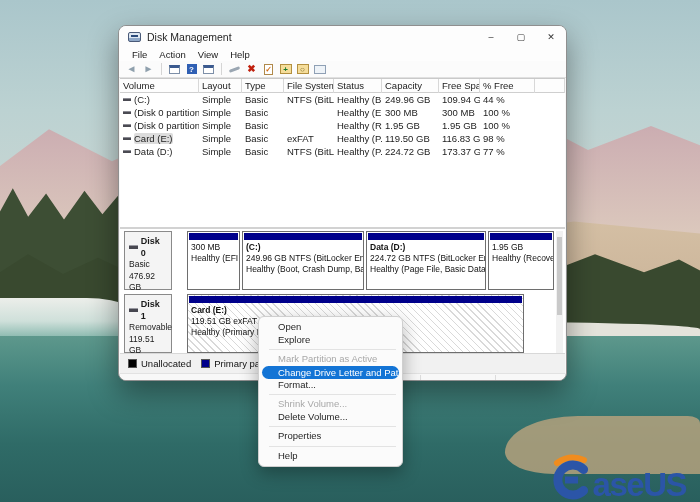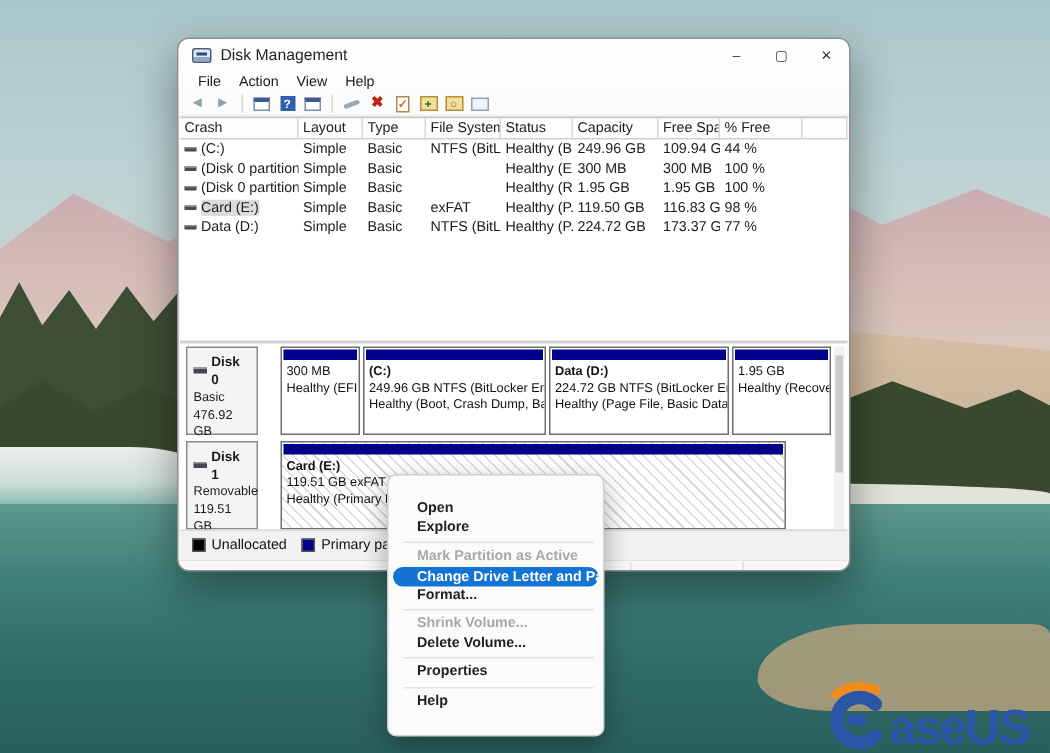--- a/index.html
+++ b/index.html
@@ -74,21 +74,21 @@
 
   
   .legendbar { position:absolute; left:1px; right:1px; top:327px; height:20px; background:#f1f1f1; border-top:1px solid #d8d8d8; display:flex; align-items:center; gap:10px; padding-left:8px; font-size:9.5px; color:#111; }
   .leg-item { display:flex; align-items:center; gap:4px; }
   .leg-sq { width:9px; height:9px; border:1px solid #555; }
   .leg-sq.black { background:#000; } .leg-sq.navy { background:#00008b; }
   .statusbar { position:absolute; left:1px; right:1px; top:347px; height:8px; background:#f8f8f8; border-top:1px solid #e2e2e2; border-radius:0 0 7px 7px; }
   .statusbar i { position:absolute; top:1px; bottom:1px; width:1px; background:#dcdcdc; }
 
   
-  #ctxmenu { position:absolute; left:258px; top:316px; width:145px; background:#fbfbfb; border:1px solid #cfcfcf; border-radius:6px; box-shadow:0 6px 18px rgba(0,0,0,.32); padding:16px 0; z-index:5;font-weight:bold; }
+  #ctxmenu { position:absolute; left:258px; top:316px; width:145px; background:#fbfbfb; border:1px solid #cfcfcf; border-radius:6px; box-shadow:0 6px 18px rgba(0,0,0,.32); padding:4px 0; z-index:5; }
   .cm-item { height:12.5px; line-height:12.5px; font-size:9.5px; color:#1f1f1f; padding-left:19px; white-space:nowrap; overflow:hidden; }
   .cm-item.disabled { color:#a8a8a8; }
   .cm-item.highlight { background:#1374d5; color:#fff; margin:0 3px; border-radius:7px; padding-left:16px; height:13px; line-height:13px; }
   .cm-sep { height:1px; background:#e3e3e3; margin:3px 6px 3px 10px; }
 
   
   #logo { position:absolute; right:14px; bottom:2px; display:flex; align-items:flex-end; z-index:3; }
   #logo .logo-text { font-size:33px; font-weight:bold; color:#2b55a7; letter-spacing:-1.5px; line-height:.95; }
 </style>
 </head>
@@ -152,21 +152,21 @@
       <span class="tb">
           <span class="mini-folder search">○</span>
         </span>
       <span class="tb">
           <span class="mini-panel"></span>
         </span>
     </div>
 
     <div class="table-pane">
       <div class="vt-row vt-head">
-        <span class="vt-cell">Crash</span>
+        <span class="vt-cell">Volume</span>
         <span class="vt-cell">Layout</span>
         <span class="vt-cell">Type</span>
         <span class="vt-cell">File System</span>
         <span class="vt-cell">Status</span>
         <span class="vt-cell">Capacity</span>
         <span class="vt-cell">Free Spa...</span>
         <span class="vt-cell">% Free</span>
         <span class="vt-cell"></span>
       </div>
 

